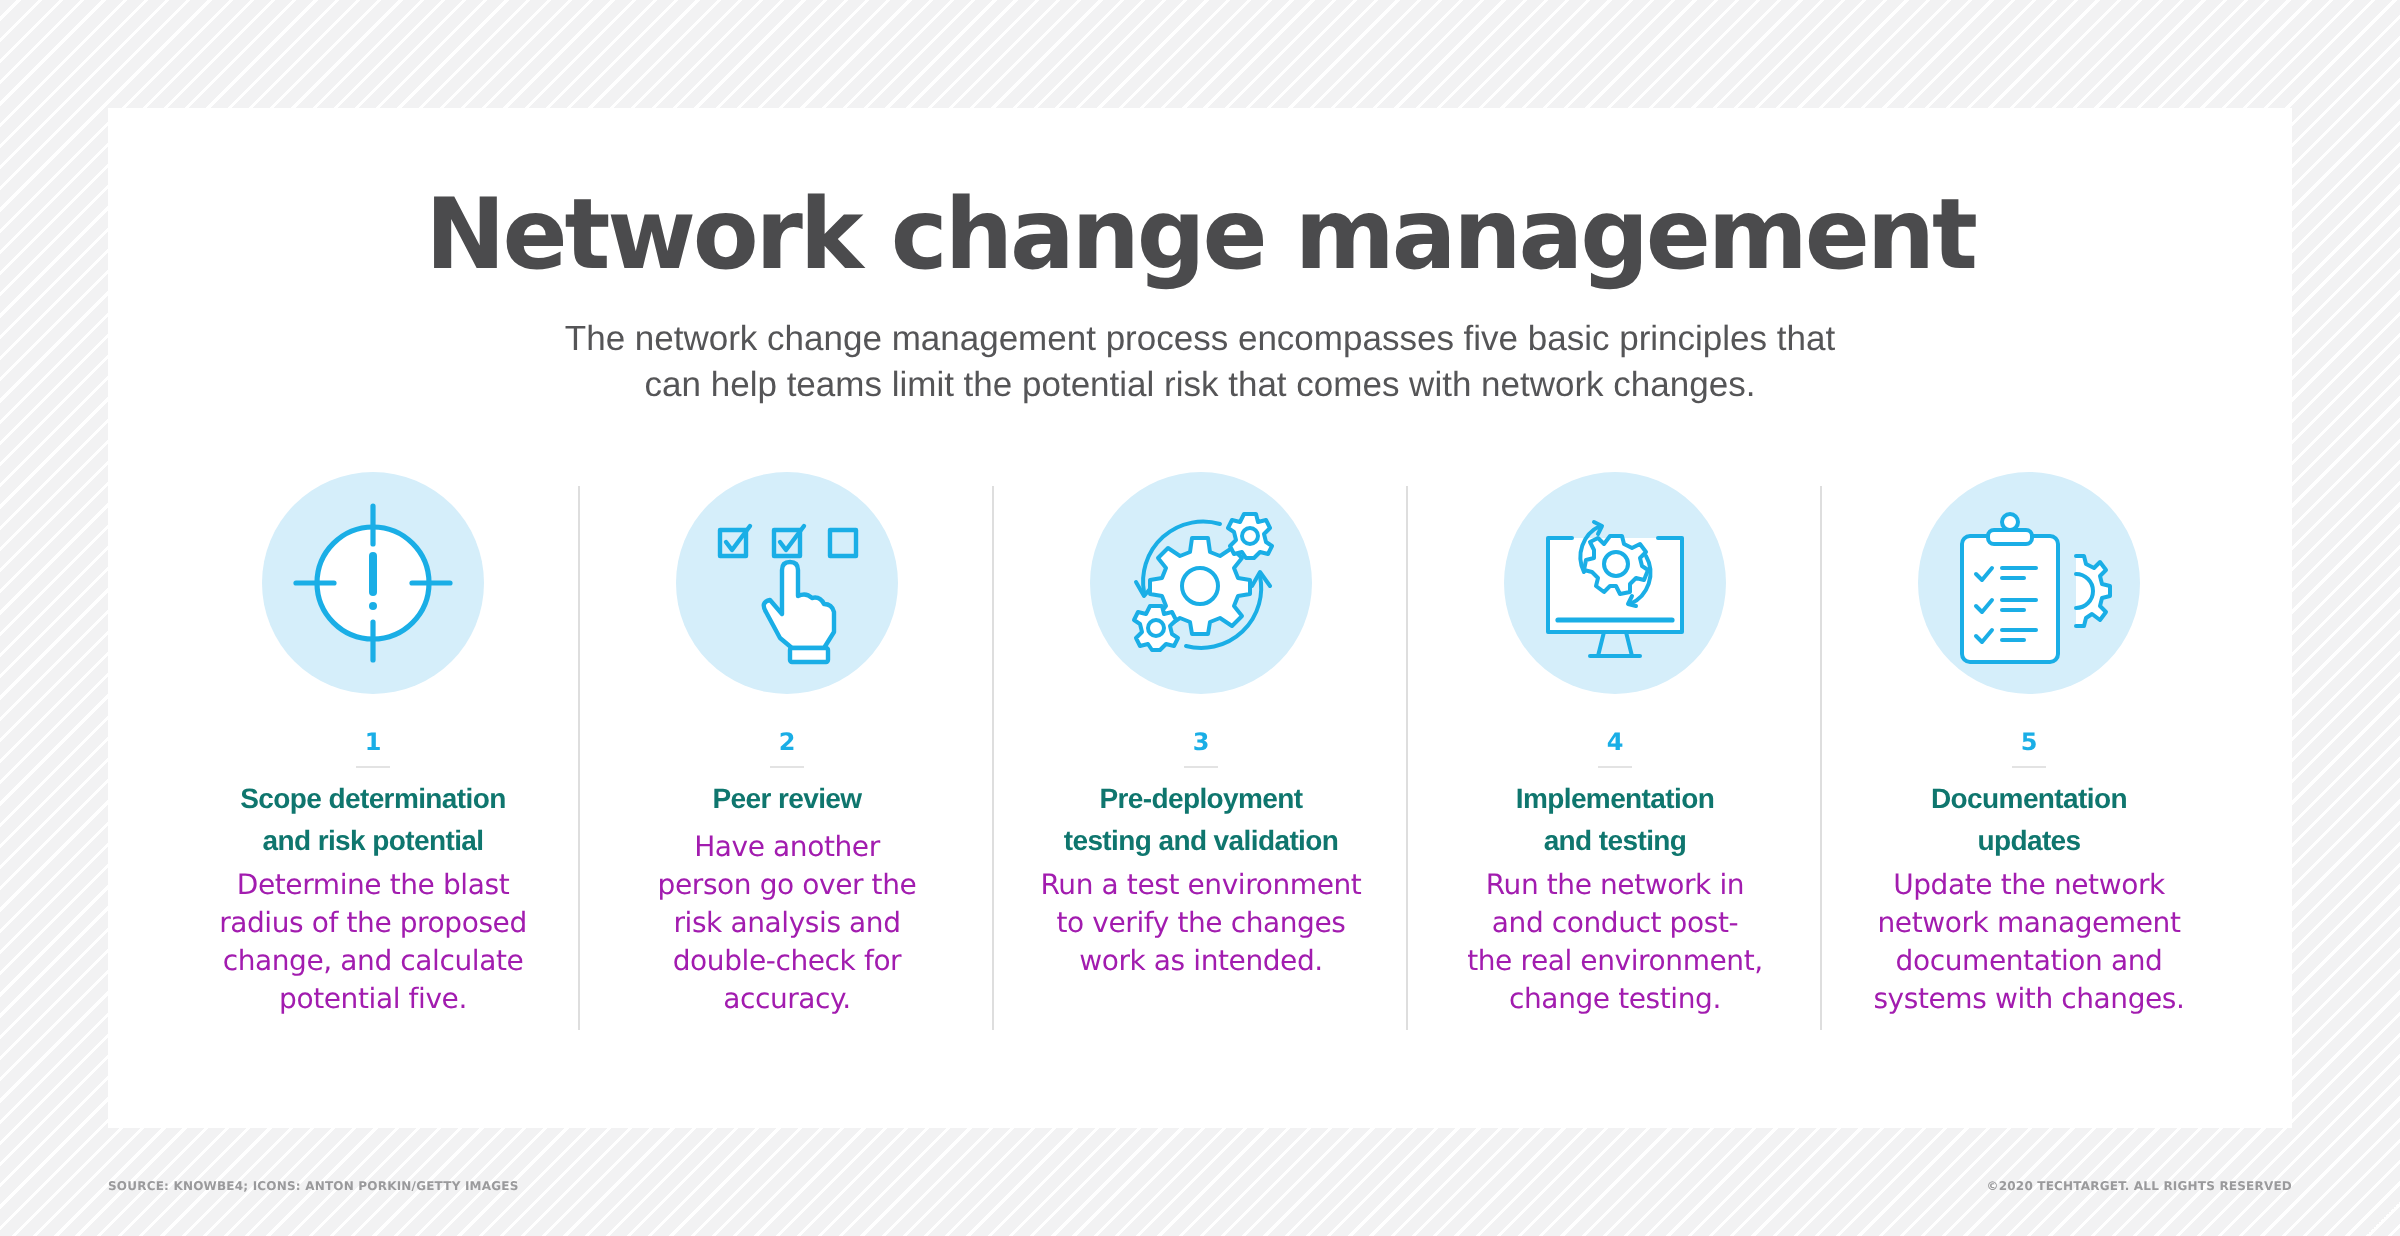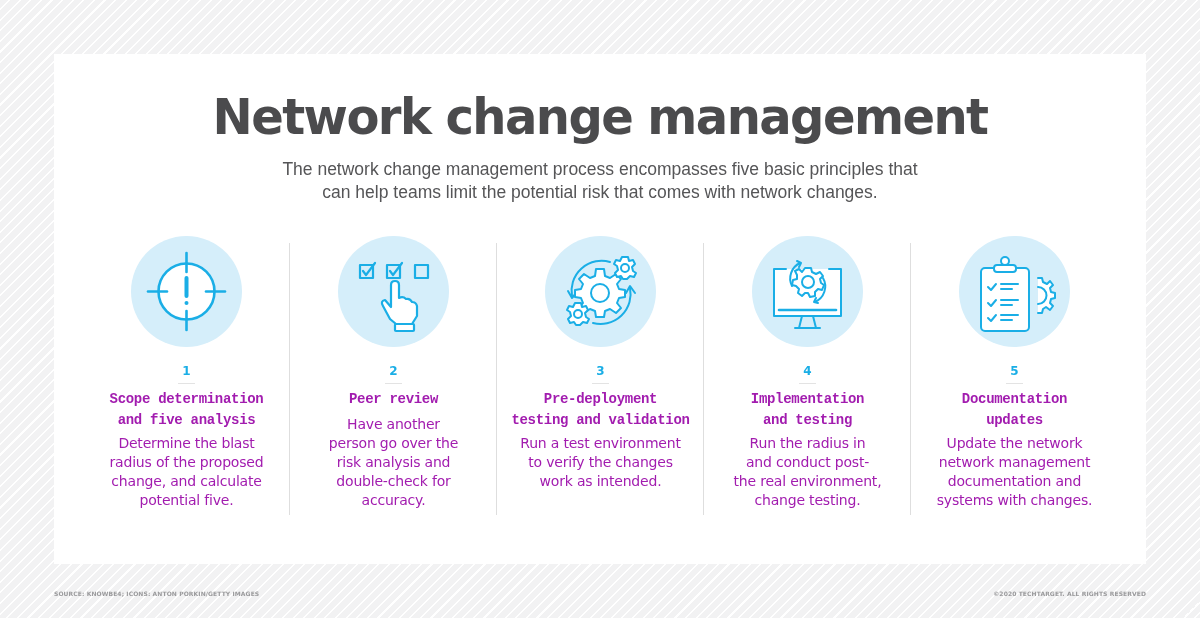--- a/index.html
+++ b/index.html
@@ -38,22 +38,22 @@
   .num {
     position: absolute; left: 0; top: 127px; width: 207px;
     font-family: "DejaVu Sans", sans-serif; font-weight: bold; font-size: 12px;
     color: #1aaee6; line-height: 16px;
   }
   .num-line {
     position: absolute; left: 95px; top: 147px; width: 17px; height: 1px; background: #e3e3e3;
   }
   .step-title {
     position: absolute; left: 0; top: 153px; width: 207px;
-    font-family: Liberation Mono, monospace; font-weight: bold; font-size: 14px;
-    color: #a21caf; line-height: 21px; letter-spacing: -0.3px;
+    font-family: Liberation Sans, sans-serif; font-weight: bold; font-size: 14px;
+    color: #0f766e; line-height: 21px; letter-spacing: -0.3px;
   }
   .step-desc {
     position: absolute; left: 0; width: 207px;
     font-family: "DejaVu Sans", sans-serif; font-size: 14px; color: #a21caf;
     line-height: 19px; letter-spacing: -0.2px;
   }
   .footer {
     position: absolute; top: 590px; font-family: "DejaVu Sans", sans-serif;
     font-weight: bold; font-size: 6px; color: #9a9a9c; letter-spacing: 0.1px;
   }
@@ -83,21 +83,21 @@
       <line x1="17" y1="55.5" x2="36" y2="55.5"></line>
       <line x1="75" y1="55.5" x2="94" y2="55.5"></line>
       <line x1="55.5" y1="42" x2="55.5" y2="60" stroke-width="4"></line>
       <circle cx="55.5" cy="67" r="2" fill="#1aaee6" stroke="none"></circle>
     </svg>
   </div>
   <div class="num">1</div>
   <div class="num-line"></div>
   <div class="step-title">
     <div>Scope determination</div>
-    <div>and five analysis</div>
+    <div>and risk potential</div>
   </div>
   <div class="step-desc" style="top:198px">
     <div>Determine the blast</div>
     <div>radius of the proposed</div>
     <div>change, and calculate</div>
     <div>potential five.</div>
   </div>
 </div>
 
 <div class="col" style="left:290px">
@@ -177,21 +177,21 @@
       </g>
     </svg>
   </div>
   <div class="num">4</div>
   <div class="num-line"></div>
   <div class="step-title">
     <div>Implementation</div>
     <div>and testing</div>
   </div>
   <div class="step-desc" style="top:198px">
-    <div>Run the radius in</div>
+    <div>Run the network in</div>
     <div>and conduct post-</div>
     <div>the real environment,</div>
     <div>change testing.</div>
   </div>
 </div>
 
 <div class="col" style="left:911px">
   <div class="icon-circle">
     <svg viewBox="0 0 111 111" fill="none" stroke="#1aaee6" stroke-width="2" stroke-linejoin="round" stroke-linecap="round">
       <path d="M79,42 L83,42 L84,46 L88,48 L91,45 L94,49 L91,52 L92,56 L96,57 L96,62 L92,63 L91,67 L94,70 L91,74 L87,71 L84,73 L83,77 L79,77" fill="#ffffff"></path>

